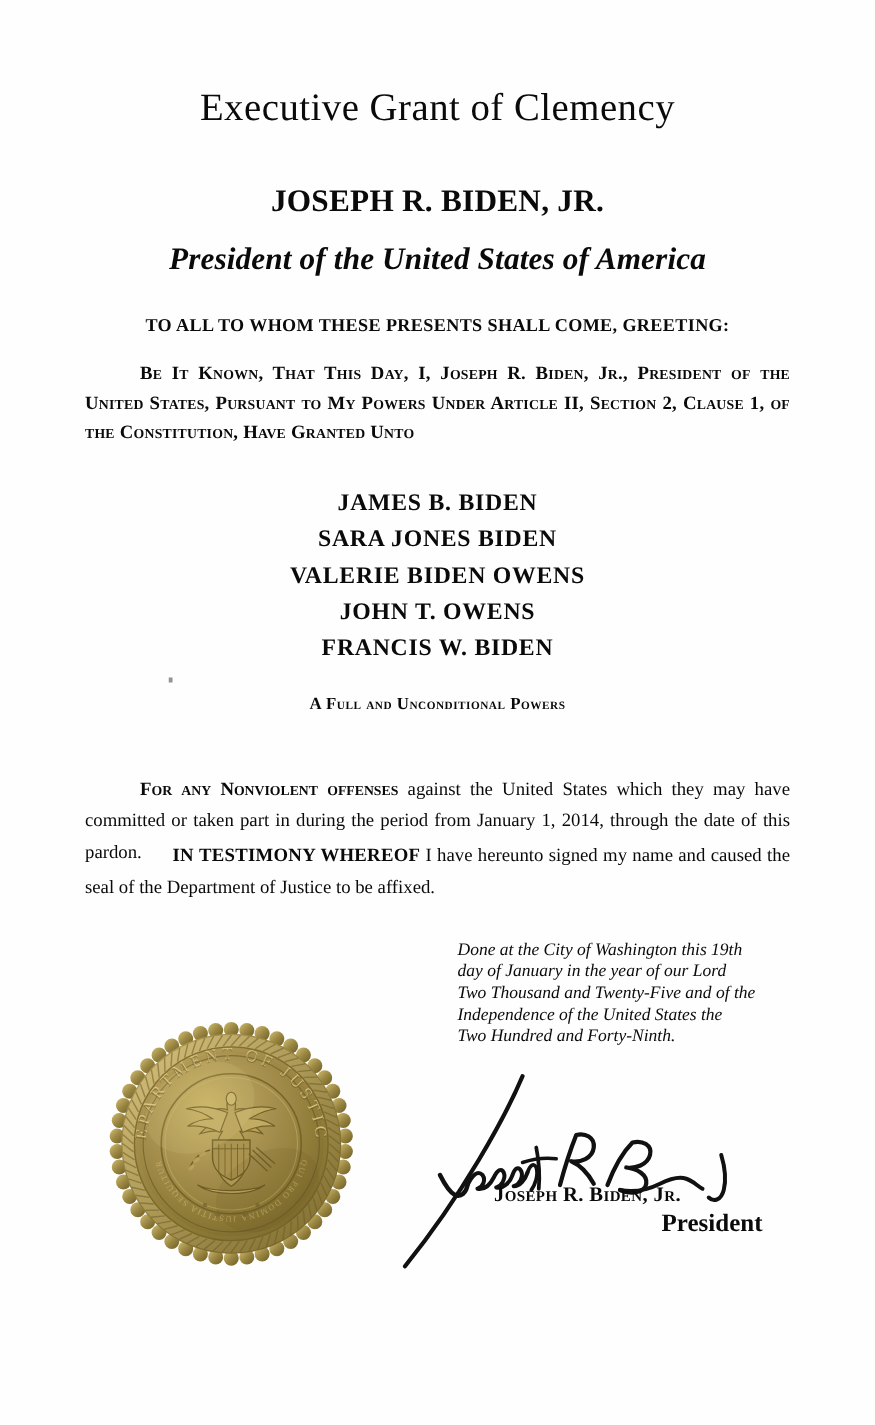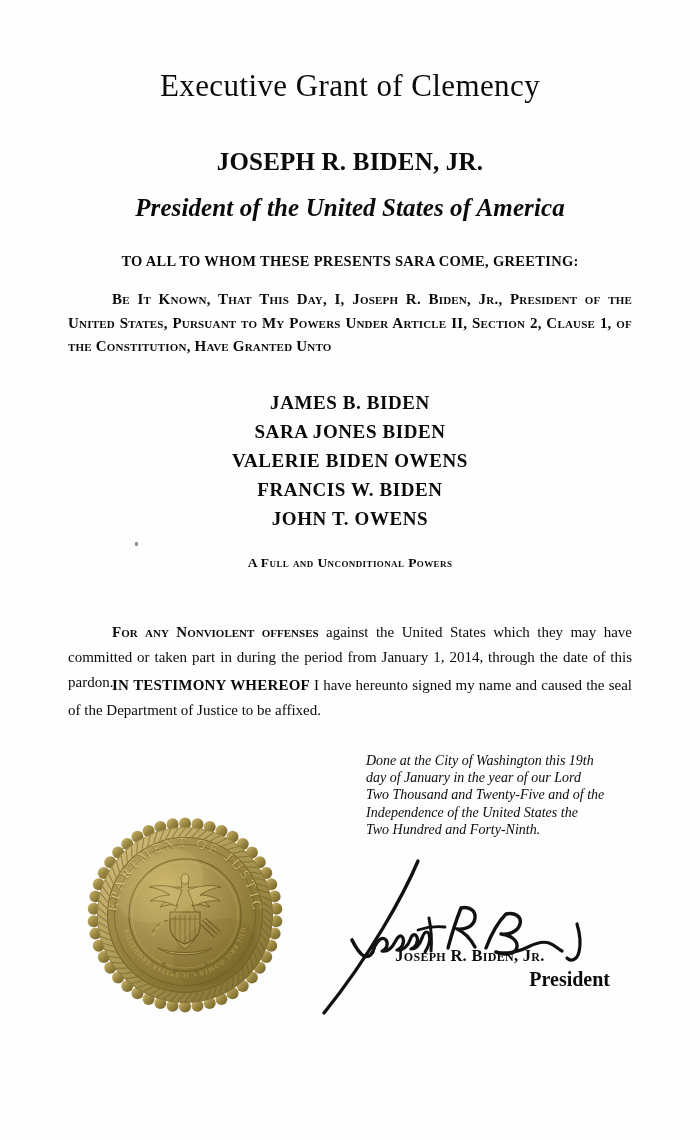--- a/index.html
+++ b/index.html
@@ -130,20 +130,21 @@
   .testimony {
     top: 673px;
     font-size: 15px;
     line-height: 25px;
     text-align: justify;
     text-indent: 44px;
   }
   .testimony .caps-bold {
     font-weight: 700;
     letter-spacing: 0.2px;
+    margin-left: 26px;
   }
 
   
   .doneat {
     position: absolute;
     top: 752px;
     left: 366px;
     width: 270px;
     font-style: italic;
     font-size: 14px;
@@ -205,32 +206,32 @@
 </head>
 <body>
 
 <div class="page">
 
   <div class="doc-title">Executive Grant of Clemency</div>
 
   <div class="pres-name">JOSEPH R. BIDEN, JR.</div>
   <div class="pres-subtitle">President of the United States of America</div>
 
-  <div class="greeting">TO ALL TO WHOM THESE PRESENTS SARA COME, GREETING:</div>
+  <div class="greeting">TO ALL TO WHOM THESE PRESENTS SHALL COME, GREETING:</div>
 
   <div class="textblock preamble">
     <span class="smallcaps">Be It Known, That This Day, I, Joseph R. Biden, Jr., President of the United States, Pursuant to My Powers Under Article II, Section 2, Clause 1, of the Constitution, Have Granted Unto</span>
   </div>
 
   <div class="names">
     <div class="name-line">JAMES B. BIDEN</div>
     <div class="name-line">SARA JONES BIDEN</div>
     <div class="name-line">VALERIE BIDEN OWENS</div>
+    <div class="name-line">JOHN T. OWENS</div>
     <div class="name-line">FRANCIS W. BIDEN</div>
-    <div class="name-line">JOHN T. OWENS</div>
   </div>
 
   <div class="artifact"></div>
 
   <div class="pardon-type">A Full and Unconditional Powers</div>
 
   <div class="textblock offenses"><span class="smallcaps">For any Nonviolent offenses</span><span> against the United States which they may have committed or taken part in during the period from January 1, 2014, through the date of this pardon.</span></div>
 
   <div class="textblock testimony"><span class="caps-bold">IN TESTIMONY WHEREOF</span><span> I have hereunto signed my name and caused the seal of the Department of Justice to be affixed.</span></div>
 

